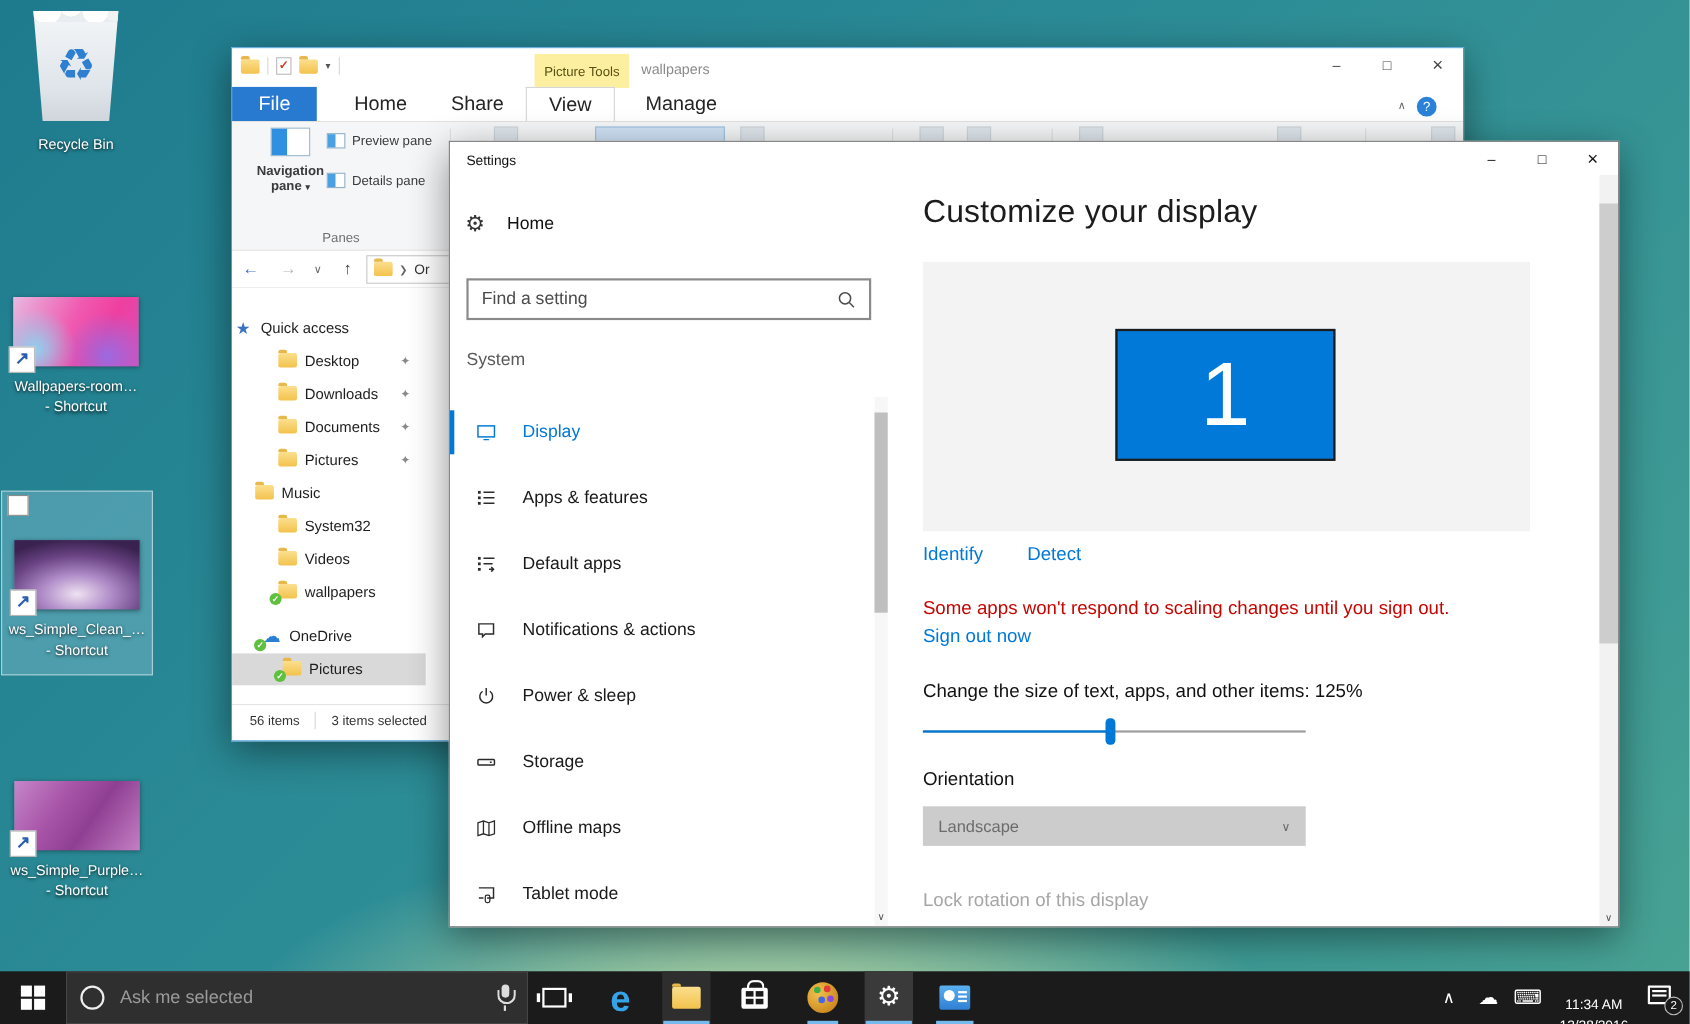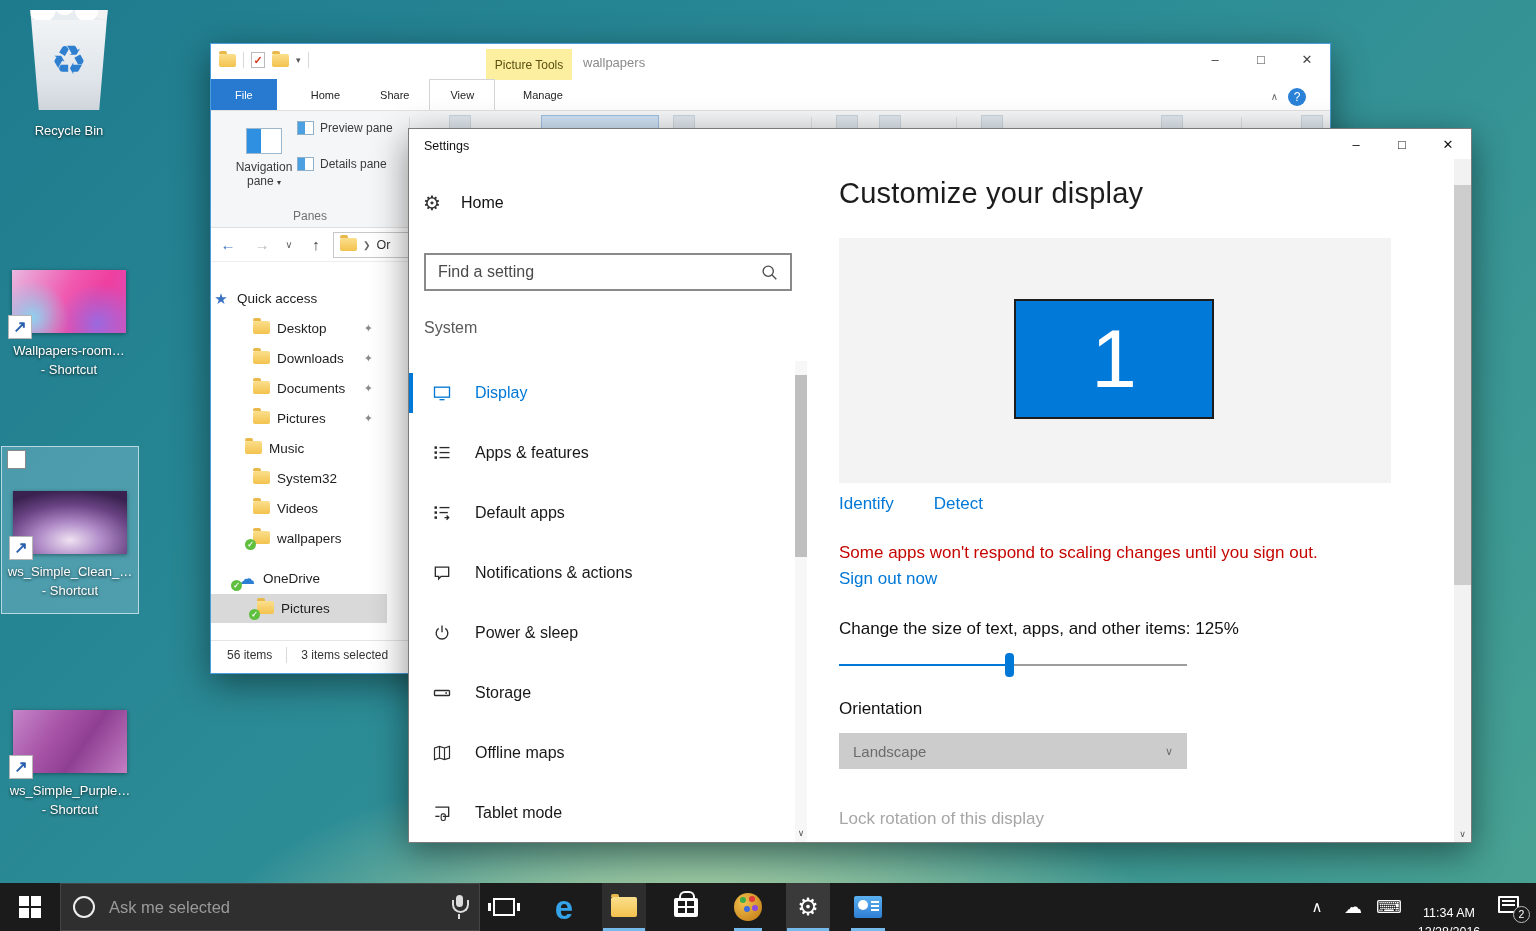--- a/index.html
+++ b/index.html
@@ -46,25 +46,25 @@
   .qat { position:absolute; left:8px; top:8px; display:flex; align-items:center; gap:7px; }
   .folder { display:inline-block; width:17px; height:13px; background:linear-gradient(180deg,#fbdf8d,#f3c24d); border-radius:2px; position:relative; }
   .folder::before { content:""; position:absolute; top:-3px; left:0; width:8px; height:3px; background:#e8b84a; border-radius:2px 2px 0 0; }
   .qat-sep { width:1px; height:16px; background:#d8d8d8; }
   .qat-doc { width:14px; height:16px; background:#fff; border:1px solid #bbb; color:#d03a1e; font-size:11px; line-height:14px; text-align:center; font-weight:bold; }
   .qat-caret { font-size:9px; color:#555; }
   .pictools { position:absolute; left:275px; top:5px; width:86px; height:31px; background:#fcf0a0; color:#5a4f12;
     font-size:12px; display:flex; align-items:center; justify-content:center; }
   .ex-name { position:absolute; left:372px; top:11px; color:#8a8a8a; font-size:13px; }
   .tabs { position:relative; height:31px; background:#fff; border-bottom:1px solid #e2e2e2; display:flex; align-items:flex-end; }
-  .tab { height:31px; padding:0 20px; font-size:11px; color:#242424; display:flex; align-items:center; }
+  .tab { height:31px; padding:0 20px; font-size:18px; color:#242424; display:flex; align-items:center; }
   .tab.file { background:#2879d0; color:#fff; padding:0 24px; }
   .tab.view { background:#fff; border:1px solid #d5d5d5; border-bottom:none; }
   .ribbon { position:relative; height:117px; background:#f5f6f7; border-bottom:1px solid #e0e0e0; }
-  .navpane-btn { position:absolute; left:22px; top:17px; width:62px; text-align:center; font-size:12px; color:#3b3b3b; }
+  .navpane-btn { position:absolute; left:22px; top:5px; width:62px; text-align:center; font-size:12px; color:#3b3b3b;font-weight:bold; }
   .navpane-ic { width:36px; height:26px; margin:0 auto 6px; background:#fff; border:1px solid #9db8cc; display:flex; }
   .navpane-ic i { width:40%; background:#2f8fe0; }
   .pane-row { position:absolute; left:86px; font-size:12px; color:#3b3b3b; display:flex; align-items:center; gap:6px; }
   .mini-ic { width:17px; height:14px; background:#fff; border:1px solid #8fb0c8; display:flex; }
   .mini-ic i { width:45%; background:#4aa0e0; }
   .grp-label { position:absolute; left:0; width:198px; bottom:4px; text-align:center; font-size:12px; color:#707070; }
   .grp-sep { position:absolute; top:6px; bottom:4px; width:1px; background:#e0e0e0; }
   .ghost { position:absolute; top:4px; width:22px; height:15px; background:#dfe6ec; border:1px solid #cdd6dd; }
   .ghost.sel { background:#cfe2f5; border-color:#9ec1e0; width:118px; }
   .navrow { position:relative; height:34px; background:#fff; display:flex; align-items:center; border-bottom:1px solid #eee; }
@@ -294,21 +294,21 @@
       <div class="trow" style="top:112px; padding-left:40px;">
         <span class="ic"><span class="folder"></span></span>
         <span>Documents</span>
         <span class="pin">✦</span>
       </div>
       <div class="trow" style="top:142px; padding-left:40px;">
         <span class="ic"><span class="folder"></span></span>
         <span>Pictures</span>
         <span class="pin">✦</span>
       </div>
-      <div class="trow" style="top:172px; padding-left:32px;">
+      <div class="trow" style="top:172px; padding-left:19px;">
         <span class="ic"><span class="folder"></span></span>
         <span>Music</span>
       </div>
       <div class="trow" style="top:202px; padding-left:40px;">
         <span class="ic"><span class="folder"></span></span>
         <span>System32</span>
       </div>
       <div class="trow" style="top:232px; padding-left:40px;">
         <span class="ic"><span class="folder"></span></span>
         <span>Videos</span>

